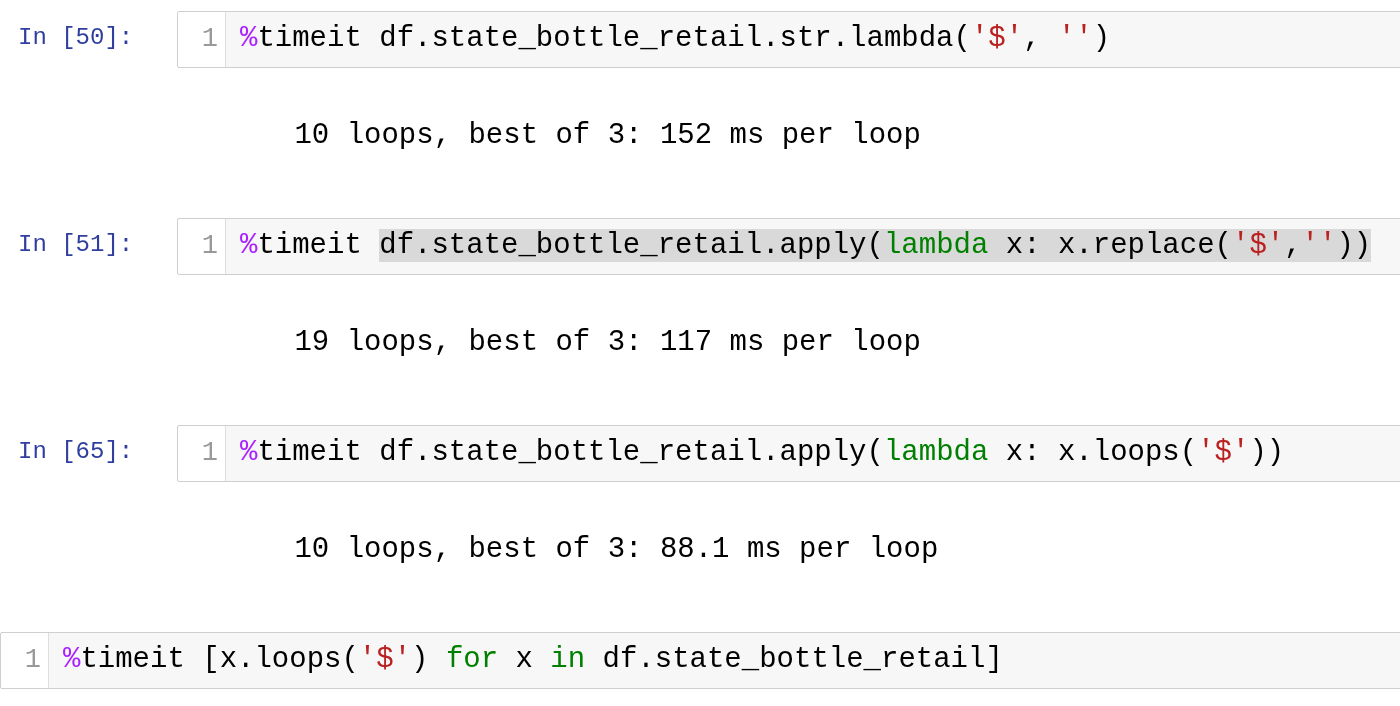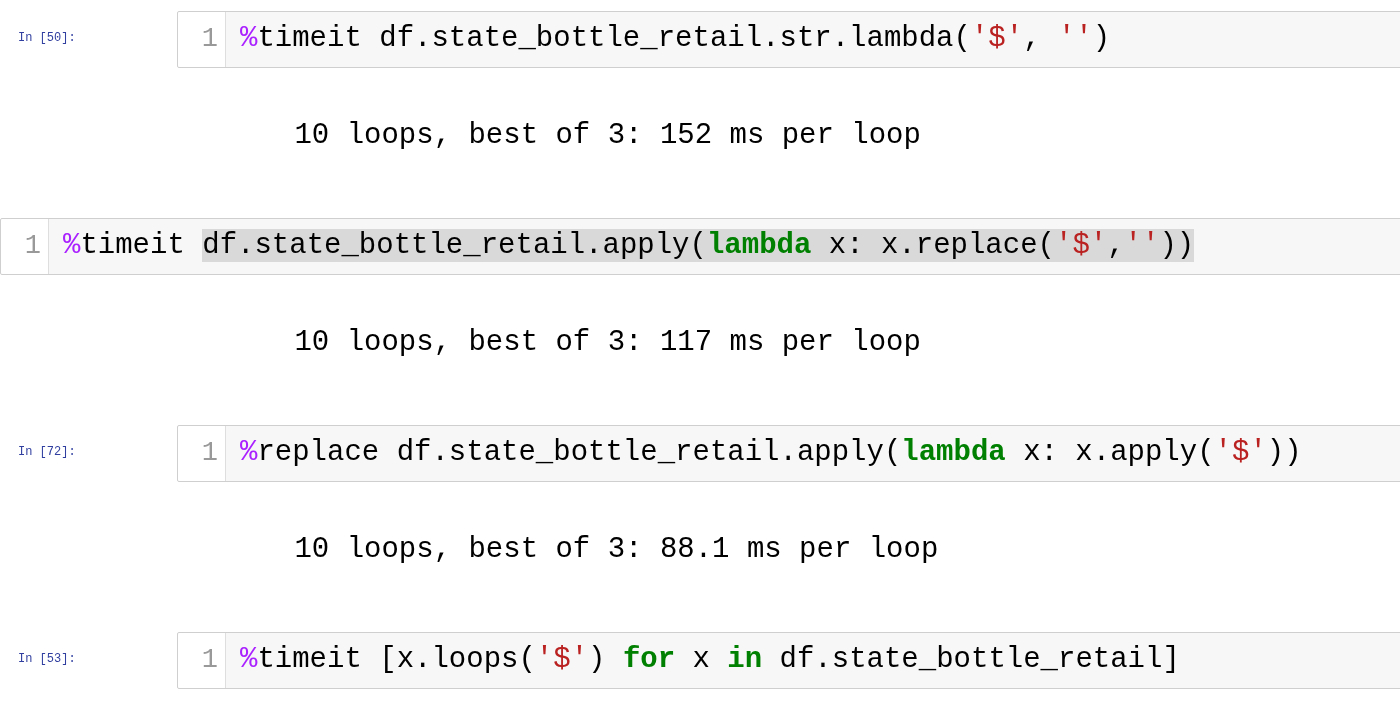--- a/index.html
+++ b/index.html
@@ -22,21 +22,21 @@
   }
   .input-row {
     display: flex;
     align-items: stretch;
   }
   .prompt-col {
     width: 177px;
     flex: none;
     box-sizing: border-box;
     padding: 15px 0 0 18px;
-    font-size: 12px;
+    font-size: 24px;
     line-height: 24px;
     color: var(--c-prompt);
     white-space: pre;
   }
   .input-box {
     flex: 1;
     min-width: 0;
     display: flex;
     background: var(--c-cellbg);
     border: 1px solid var(--c-border);
@@ -59,21 +59,21 @@
     flex: 1;
     min-width: 0;
     padding: 10px 0 11px 14px;
     font-size: 29px;
     line-height: 34px;
     color: var(--c-code);
     white-space: pre;
     overflow: hidden;
   }
   .tok-magic   { color: var(--c-magic); }
-  .tok-keyword { color: var(--c-keyword); font-weight: bold; }
+  .tok-keyword { color: var(--c-keyword); font-weight: normal; }
   .tok-string  { color: var(--c-string); }
   .tok-plain   { color: var(--c-code); }
   .tok-selected { background: var(--c-selection); }
   .output-row {
     margin-top: 17px;
     padding-left: 190px;
     font-size: 29px;
     line-height: 34px;
     color: var(--c-output);
     white-space: pre;
@@ -93,50 +93,50 @@
         <div class="code-line"><span class="tok tok-magic">%</span><span class="tok tok-plain">timeit df.state_bottle_retail.str.lambda(</span><span class="tok tok-string">'$'</span><span class="tok tok-plain">, </span><span class="tok tok-string">''</span><span class="tok tok-plain">)</span></div>
       </div>
     </div>
     <div class="output-row">
       <span>10 loops, best of 3: 152 ms per loop</span>
     </div>
   </div>
 
   <div class="cell">
     <div class="input-row">
+      <div class="prompt-col">In [51]:</div>
       <div class="input-box">
         <div class="gutter">
           <span>1</span>
         </div>
         <div class="code-line"><span class="tok tok-magic">%</span><span class="tok tok-plain">timeit </span><span class="tok tok-plain tok-selected">df.state_bottle_retail.apply(</span><span class="tok tok-keyword tok-selected">lambda</span><span class="tok tok-plain tok-selected"> x: x.replace(</span><span class="tok tok-string tok-selected">'$'</span><span class="tok tok-plain tok-selected">,</span><span class="tok tok-string tok-selected">''</span><span class="tok tok-plain tok-selected">))</span></div>
       </div>
     </div>
     <div class="output-row">
-      <span>10 loops, best of 3: 117 ms per loop</span>
+      <span>19 loops, best of 3: 117 ms per loop</span>
     </div>
   </div>
 
   <div class="cell">
     <div class="input-row">
-      <div class="prompt-col">In [72]:</div>
+      <div class="prompt-col">In [65]:</div>
       <div class="input-box">
         <div class="gutter">
           <span>1</span>
         </div>
-        <div class="code-line"><span class="tok tok-magic">%</span><span class="tok tok-plain">replace df.state_bottle_retail.apply(</span><span class="tok tok-keyword">lambda</span><span class="tok tok-plain"> x: x.apply(</span><span class="tok tok-string">'$'</span><span class="tok tok-plain">))</span></div>
+        <div class="code-line"><span class="tok tok-magic">%</span><span class="tok tok-plain">timeit df.state_bottle_retail.apply(</span><span class="tok tok-keyword">lambda</span><span class="tok tok-plain"> x: x.loops(</span><span class="tok tok-string">'$'</span><span class="tok tok-plain">))</span></div>
       </div>
     </div>
     <div class="output-row">
       <span>10 loops, best of 3: 88.1 ms per loop</span>
     </div>
   </div>
 
   <div class="cell">
     <div class="input-row">
-      <div class="prompt-col">In [53]:</div>
       <div class="input-box">
         <div class="gutter">
           <span>1</span>
         </div>
         <div class="code-line"><span class="tok tok-magic">%</span><span class="tok tok-plain">timeit [x.loops(</span><span class="tok tok-string">'$'</span><span class="tok tok-plain">) </span><span class="tok tok-keyword">for</span><span class="tok tok-plain"> x </span><span class="tok tok-keyword">in</span><span class="tok tok-plain"> df.state_bottle_retail]</span></div>
       </div>
     </div>
 
   </div>
 

